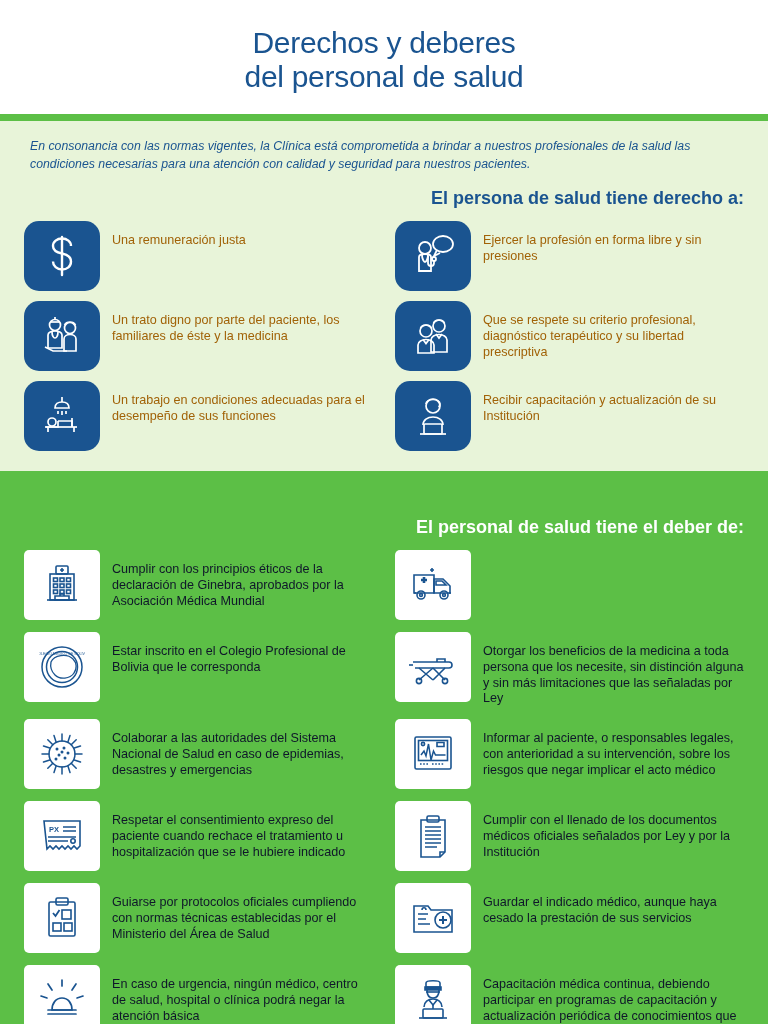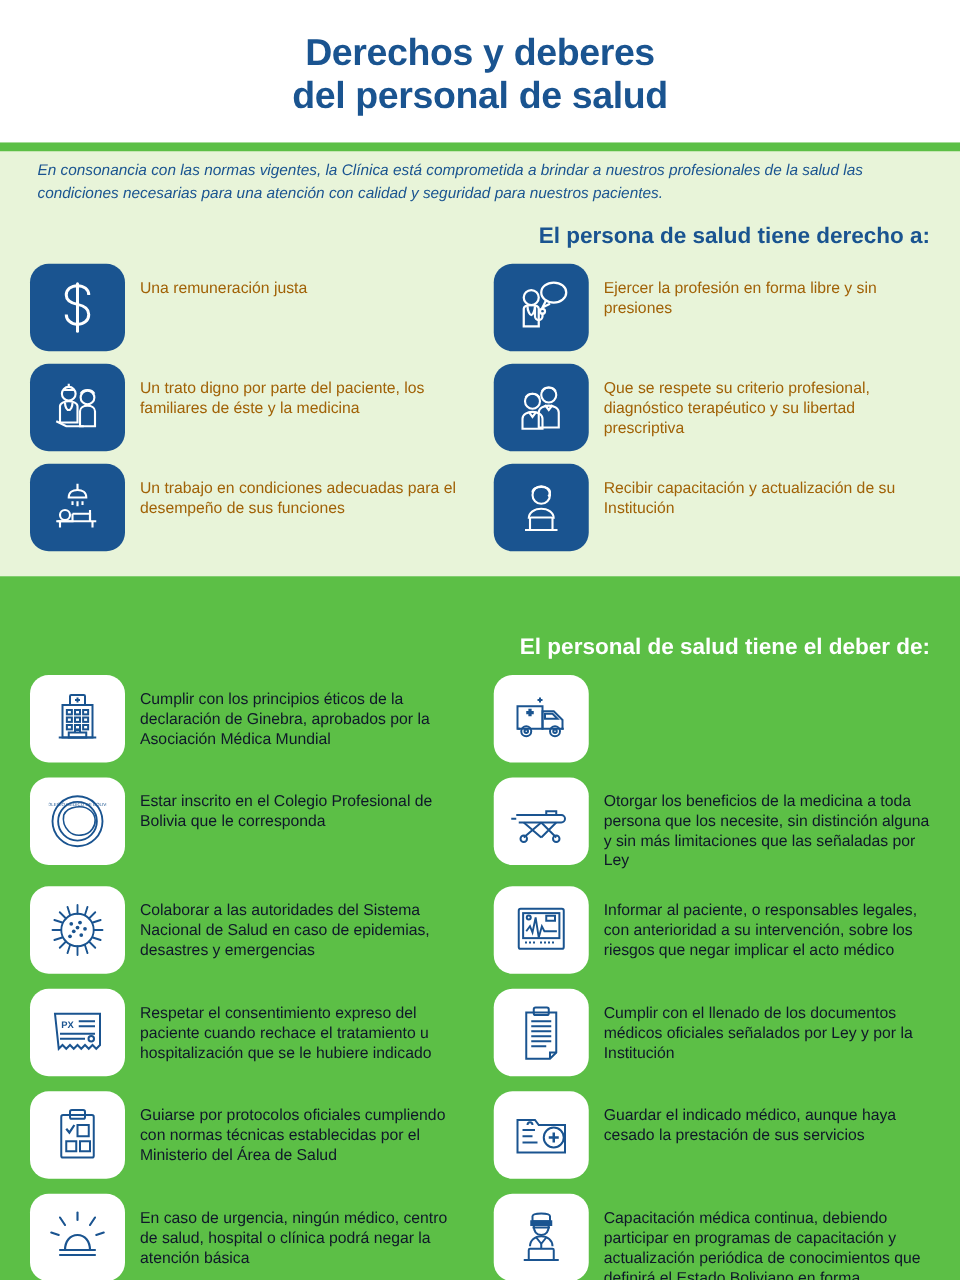--- a/index.html
+++ b/index.html
@@ -24,31 +24,31 @@
     display: flex;
     flex-direction: column;
     align-items: center;
     justify-content: center;
     padding-top: 6px;
   }
   .header h1 {
     color: #1a5490;
     font-size: 30px;
     line-height: 1.12;
-    font-weight: bold;
+    font-weight: normal;
     text-align: center;
     letter-spacing: -0.3px;
   }
   .header h1 .l2 { display: block; }
 
   
   .rights-band {
     background: #e8f4d9;
     border-top: 7px solid #5cbf46;
-    padding: 4px 24px 14px 24px;
+    padding: 14px 24px 14px 24px;
   }
   .intro {
     color: #1a5490;
     font-style: italic;
     font-size: 12.3px;
     line-height: 1.5;
     padding: 2px 8px 0 6px;
   }
   .section-label {
     font-weight: bold;
@@ -94,21 +94,21 @@
   .duties-band {
     background: #5cbf46;
     padding: 10px 24px 6px 24px;
     min-height: 574px;
   }
   .tile-white {
     flex: 0 0 auto;
     width: 76px;
     height: 70px;
     background: #ffffff;
-    border-radius: 15px;
+    border-radius: 5px;
     display: flex;
     align-items: center;
     justify-content: center;
   }
   .duties-band .txt { color: #0f172a; }
   .duties-band .item { padding: 4px 0 8px 0; }
 
   svg { display: block; }
 </style>
 </head>

